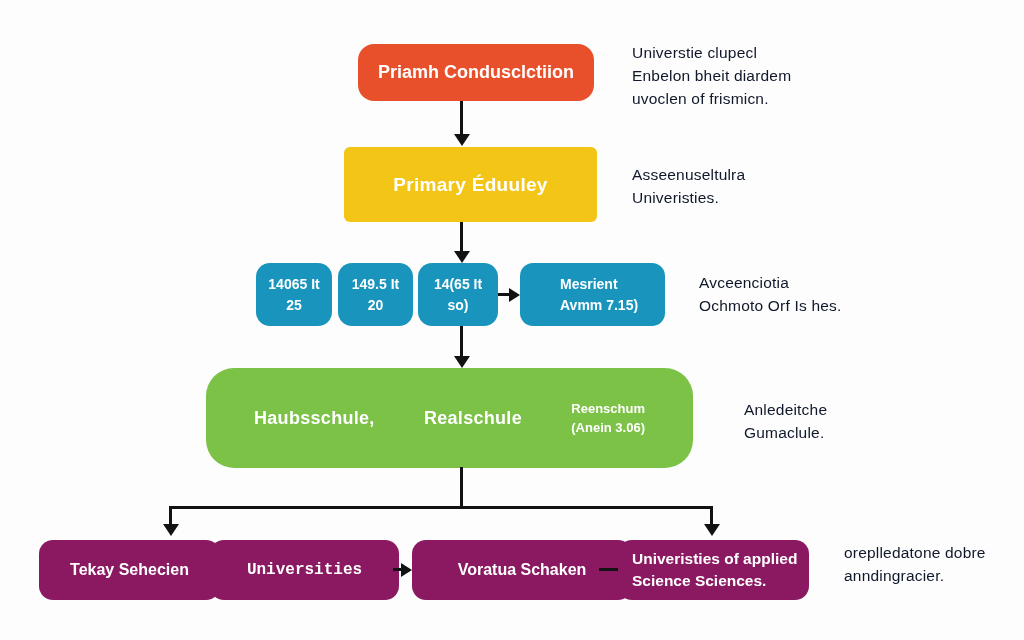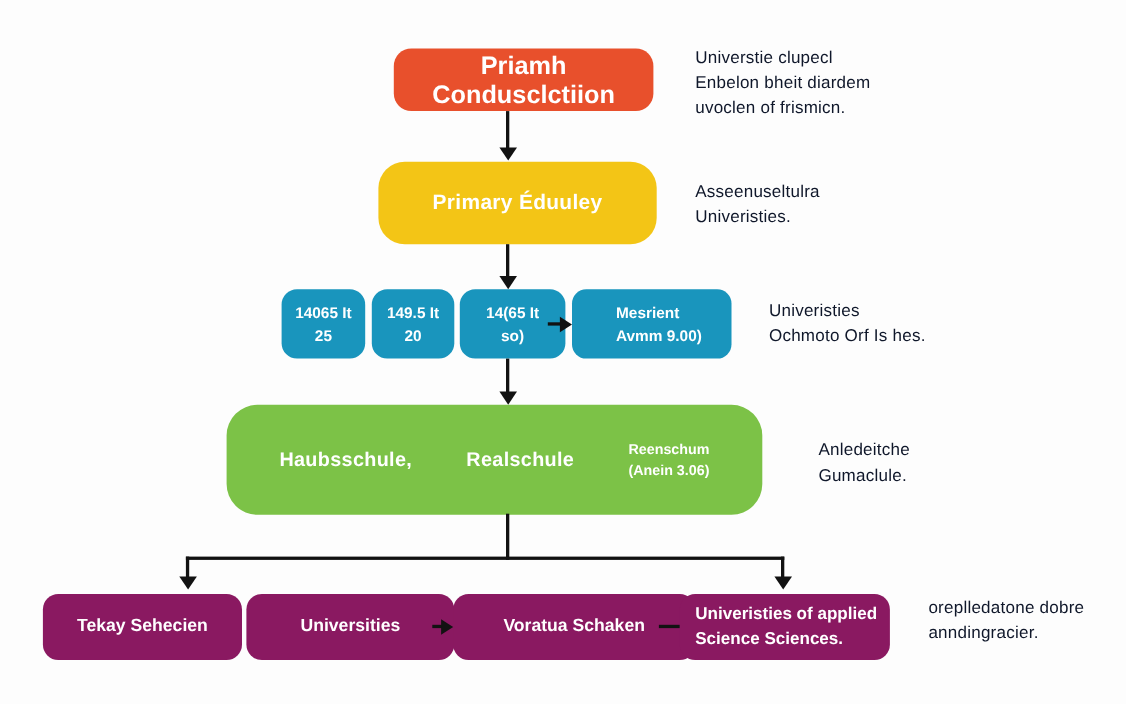--- a/index.html
+++ b/index.html
@@ -4,22 +4,22 @@
 <style>
   html,body{margin:0;padding:0;background:#ffffff;}
   .canvas{
     position:relative;width:1024px;height:640px;background:#fdfdfd;
     font-family:"Liberation Sans",sans-serif;overflow:hidden;
   }
   .node{
     position:absolute;display:flex;align-items:center;justify-content:center;
     color:#ffffff;font-weight:bold;text-align:center;box-sizing:border-box;
   }
-  .node-orange{background:#e8502c;border-radius:16px;font-size:23px;}
-  .node-yellow{background:#f3c516;border-radius:24px;font-size:19px;letter-spacing:.3px;}
+  .node-orange{background:#e8502c;border-radius:16px;font-size:18px;}
+  .node-yellow{background:#f3c516;border-radius:6px;font-size:19px;letter-spacing:.3px;}
   .node-blue{background:#1995bd;border-radius:14px;font-size:14px;line-height:1.45;}
   .node-green{background:#7cc247;border-radius:28px;}
   .node-purple{background:#8a1961;border-radius:14px;font-size:16px;}
   .left-align{justify-content:flex-start;text-align:left;}
   .green-inner{
     display:flex;width:100%;align-items:center;justify-content:space-between;
     padding:0 48px;box-sizing:border-box;
   }
   .green-main{font-size:18px;font-weight:bold;letter-spacing:.3px;}
   .green-small{font-size:13px;font-weight:bold;line-height:1.5;text-align:left;}
@@ -78,39 +78,39 @@
     </div>
   </div>
 
   <div class="node node-blue" style="left:338px;top:263px;width:75px;height:63px;">
     <div class="blue-lines">
       <div>149.5 It</div>
       <div>20</div>
     </div>
   </div>
 
-  <div class="node node-blue" style="left:418px;top:263px;width:96px;height:63px;">
+  <div class="node node-blue" style="left:418px;top:263px;width:80px;height:63px;">
     <div class="blue-lines">
       <div>14(65 It</div>
       <div>so)</div>
     </div>
   </div>
 
   <div class="hline" style="left:498px;top:293px;width:13px;"></div>
   <div class="ah-right" style="left:509px;top:288px;"></div>
 
   <div class="node node-blue left-align" style="left:520px;top:263px;width:145px;height:63px;padding-left:40px;border-radius:13px;">
     <div class="blue-lines" style="text-align:left;">
       <div>Mesrient</div>
-      <div>Avmm 9.00)</div>
+      <div>Avmm 7.15)</div>
     </div>
   </div>
 
   <div class="annotation" style="left:699px;top:271px;">
-    <div>Univeristies</div>
+    <div>Avceenciotia</div>
     <div>Ochmoto Orf Is hes.</div>
   </div>
 
   <div class="vline" style="left:460px;top:326px;height:31px;"></div>
   <div class="ah-down" style="left:454px;top:356px;"></div>
 
   <div class="node node-green" style="left:206px;top:368px;width:487px;height:100px;">
     <div class="green-inner">
       <span class="green-main">Haubsschule,</span>
       <span class="green-main">Realschule</span>
@@ -130,21 +130,21 @@
   <div class="hline" style="left:169px;top:506px;width:544px;"></div>
   <div class="vline" style="left:169px;top:506px;height:20px;"></div>
   <div class="ah-down" style="left:163px;top:524px;"></div>
   <div class="vline" style="left:710px;top:506px;height:20px;"></div>
   <div class="ah-down" style="left:704px;top:524px;"></div>
 
   <div class="node node-purple" style="left:39px;top:540px;width:181px;height:60px;">
     <span>Tekay Sehecien</span>
   </div>
 
-  <div class="node node-purple" style="left:224px;top:540px;width:189px;height:60px;">
+  <div class="node node-purple" style="left:210px;top:540px;width:189px;height:60px;font-family:Liberation Mono, monospace;">
     <span>Universities</span>
   </div>
 
   <div class="hline" style="left:393px;top:568px;width:10px;"></div>
   <div class="ah-right" style="left:401px;top:563px;"></div>
 
   <div class="node node-purple" style="left:412px;top:540px;width:220px;height:60px;">
     <span>Voratua Schaken</span>
   </div>
 

